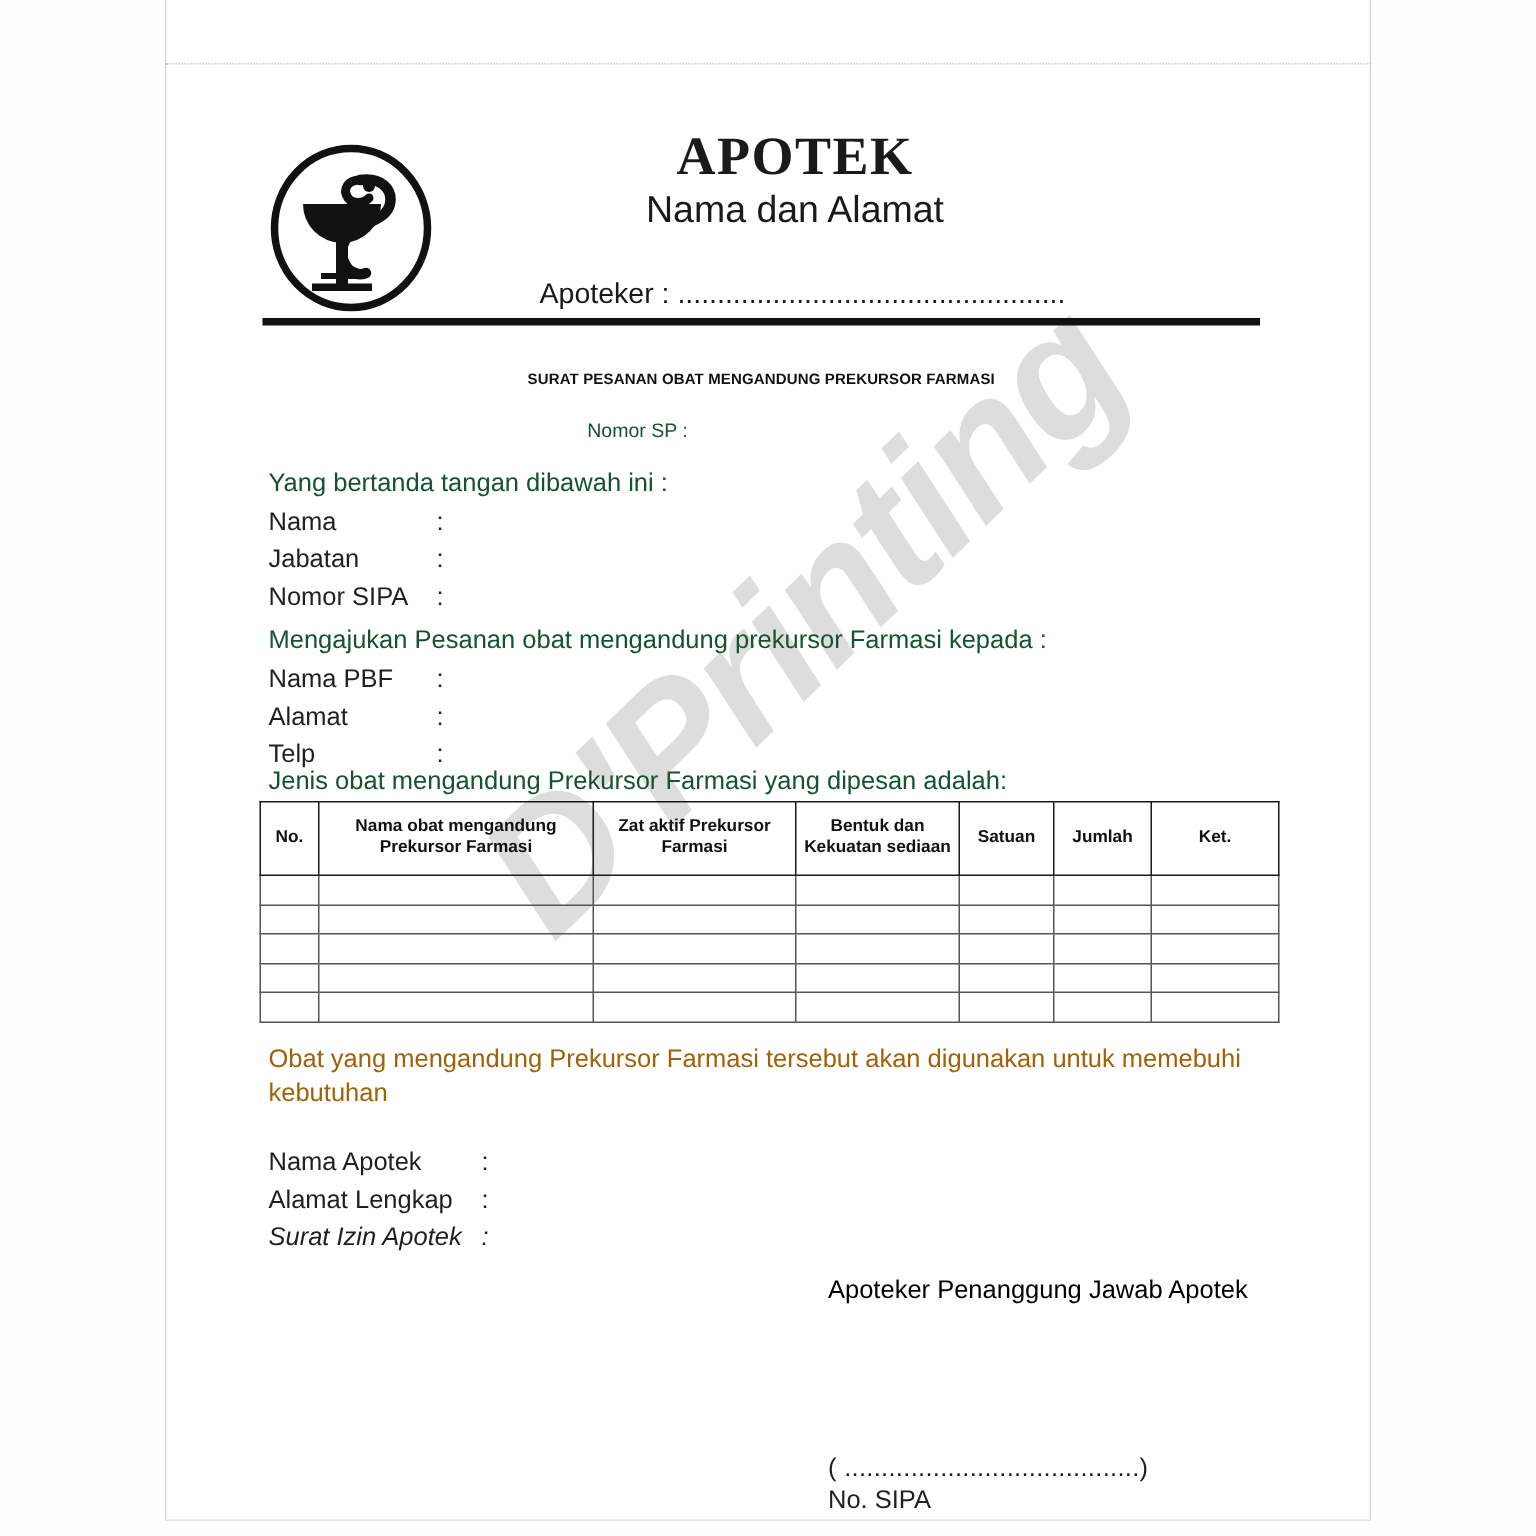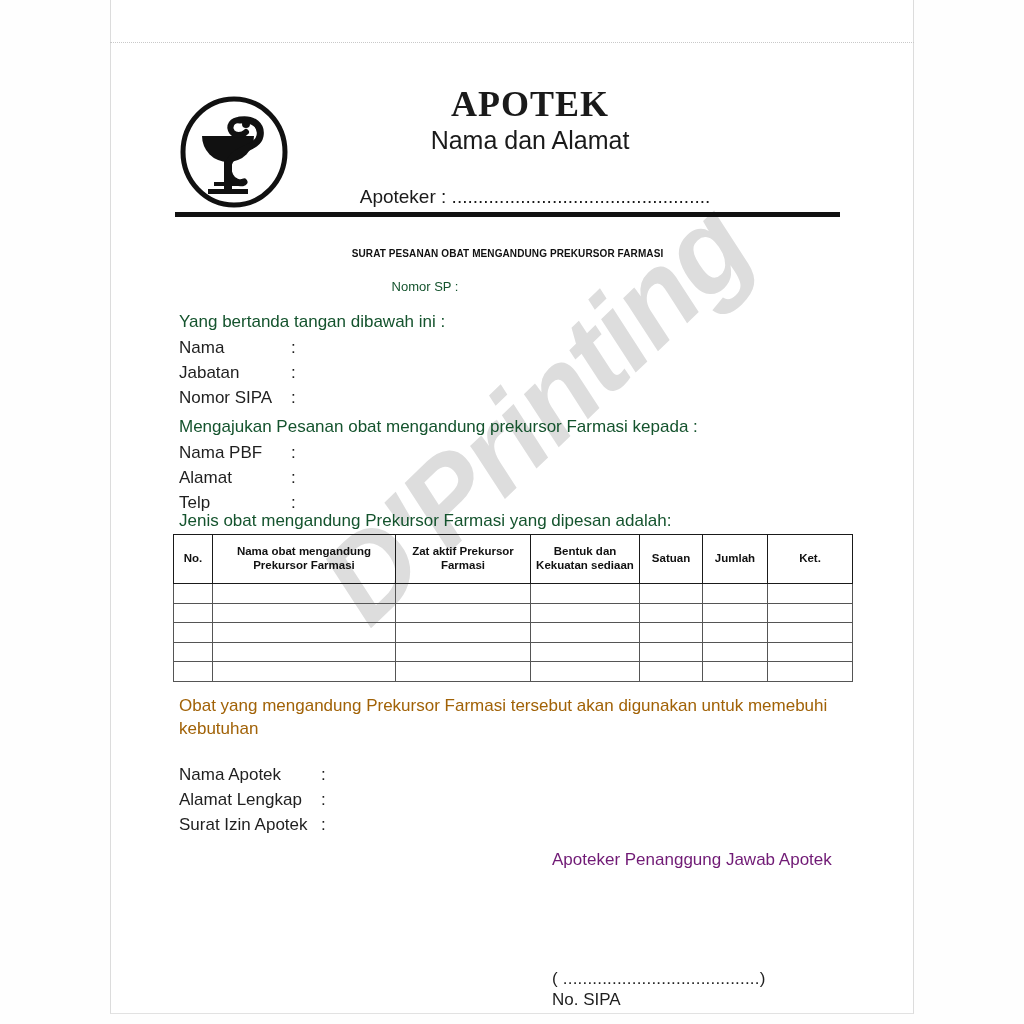--- a/index.html
+++ b/index.html
@@ -215,21 +215,21 @@
     display: inline-block;
     width: 142px;
   }
 
   
   #sig-title {
     position: absolute;
     left: 552px;
     top: 850px;
     font-size: 17px;
-    color: #701a75;
+    color: #000000;
     white-space: nowrap;
   }
   #sig-name {
     position: absolute;
     left: 552px;
     top: 969px;
     font-size: 17px;
     color: #1f1f1f;
     white-space: nowrap;
     letter-spacing: 0.2px;
@@ -378,21 +378,21 @@
     </table>
 
     <div id="closing">Obat yang mengandung Prekursor Farmasi tersebut akan digunakan untuk memebuhi kebutuhan</div>
 
     <div class="sig-field" style="top:765px;">
       <span class="fl">Nama Apotek</span><span class="fc">:</span>
     </div>
     <div class="sig-field" style="top:790px;">
       <span class="fl">Alamat Lengkap</span><span class="fc">:</span>
     </div>
-    <div class="sig-field" style="top:815px;">
+    <div class="sig-field" style="top:815px;font-style:italic;">
       <span class="fl">Surat Izin Apotek</span><span class="fc">:</span>
     </div>
 
     <div id="sig-title">Apoteker Penanggung Jawab Apotek</div>
     <div id="sig-name">( ........................................)</div>
     <div id="sig-sipa">No. SIPA</div>
 
   </div>
 </div>
 

